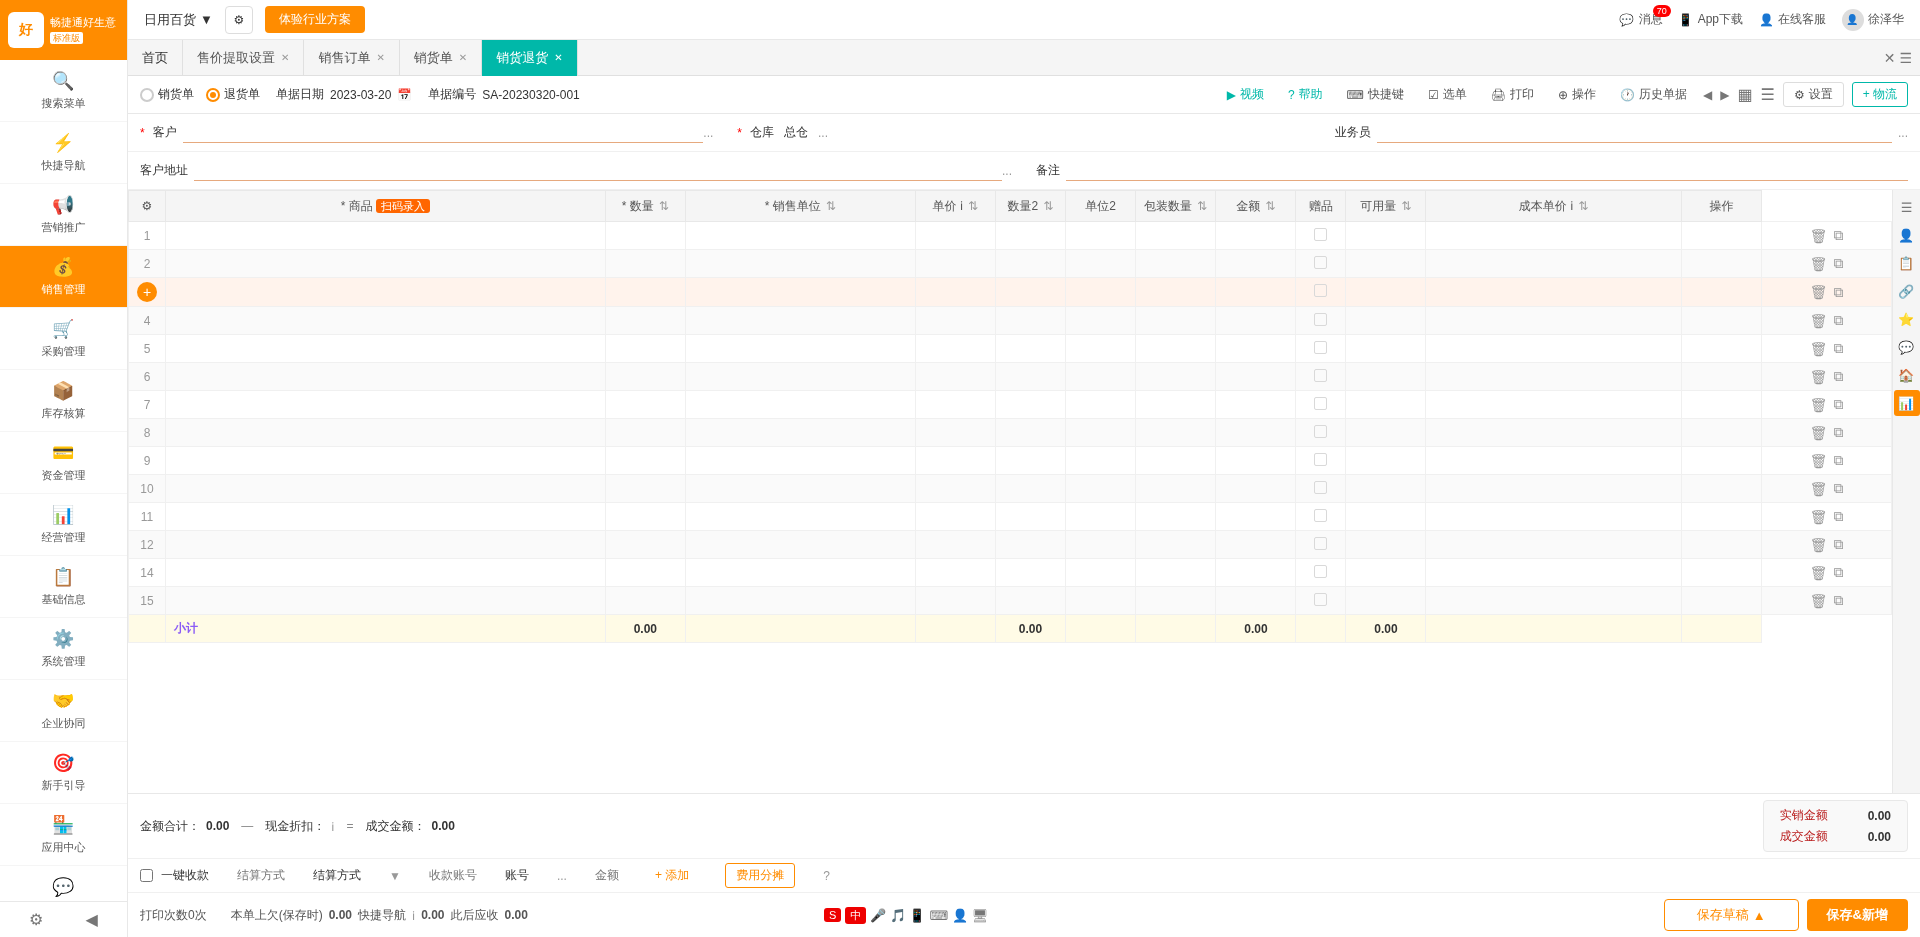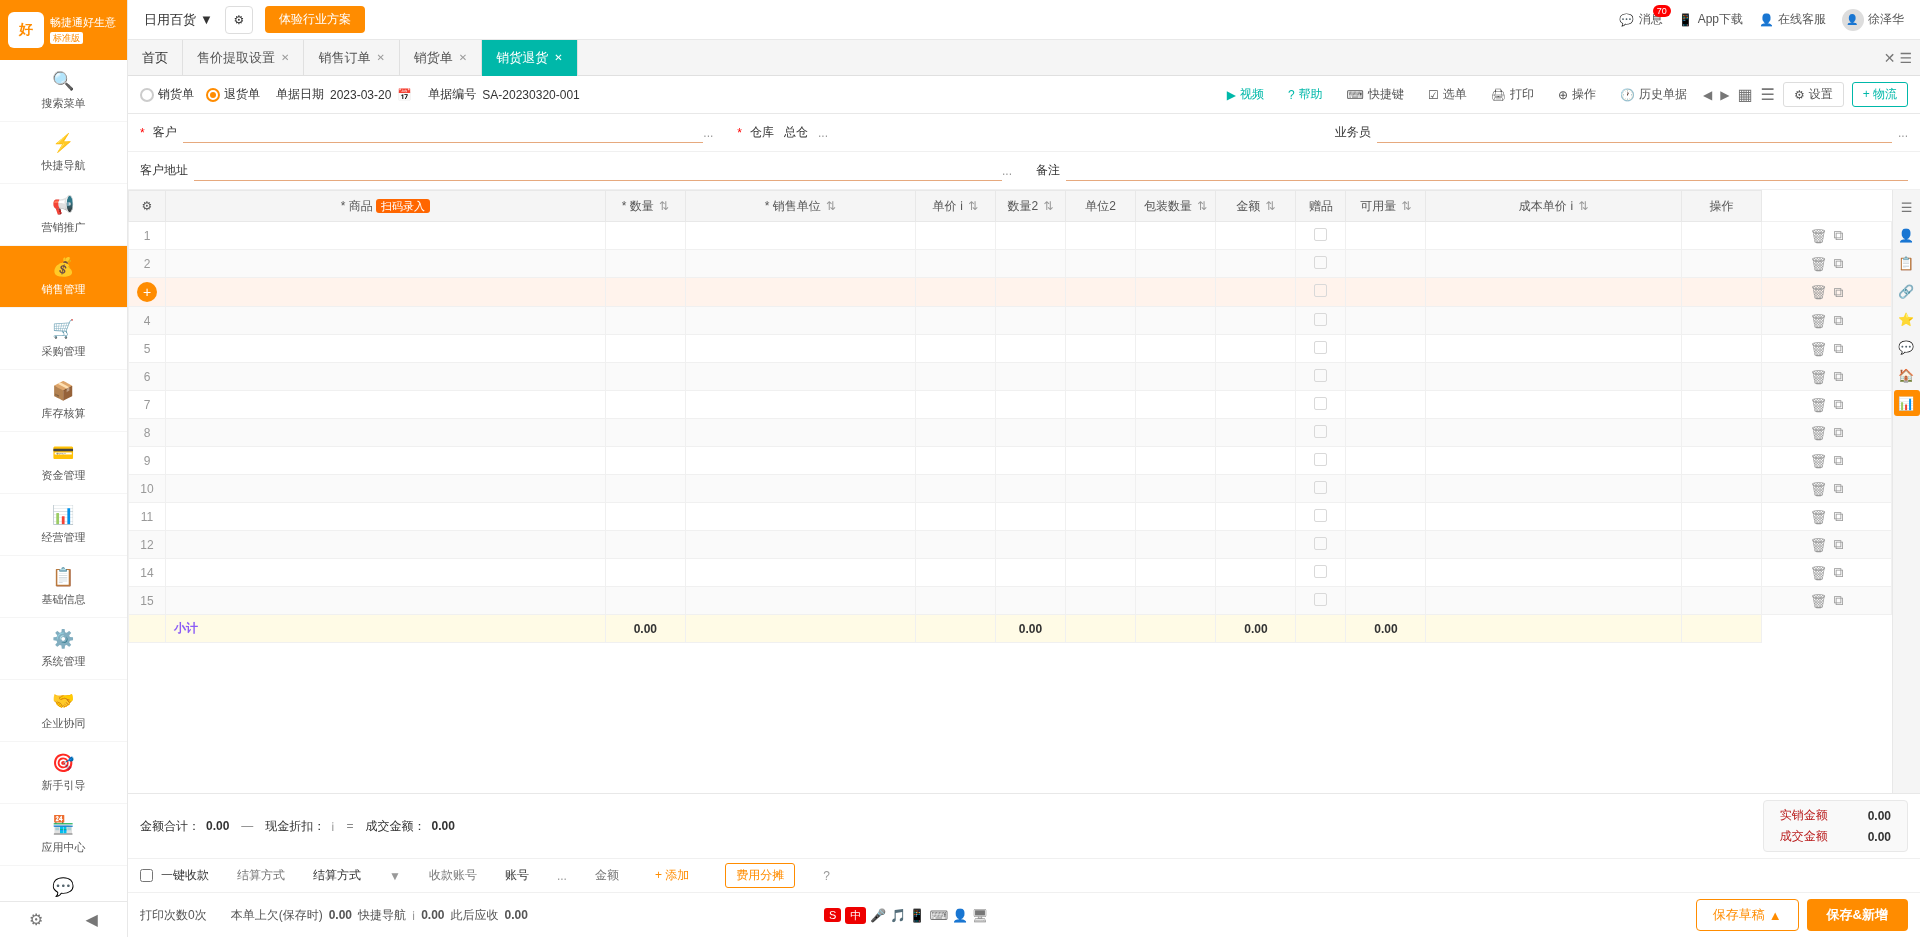--- a/index.html
+++ b/index.html
@@ -95,21 +95,21 @@
     .calc-equals { color: #888; }
     .footer-payment-row { display: flex; align-items: center; padding: 4px 12px; gap: 28px; }
     .one-click-btn { display: flex; align-items: center; gap: 4px; }
     .footer-right-panel { margin-left: auto; background: #f9f9f9; border: 1px solid #e8e8e8; border-radius: 4px; padding: 6px 16px; display: flex; flex-direction: column; gap: 4px; }
     .amount-row { display: flex; align-items: center; justify-content: space-between; gap: 40px; color: #333; font-size: 12px; }
     .amount-label { color: #b91c1c; }
     .amount-value { font-weight: bold; color: #333; }
     .footer-bottom-row { display: flex; align-items: center; padding: 6px 12px; border-top: 1px solid #f0f0f0; gap: 16px; }
     .bottom-info { display: flex; align-items: center; gap: 6px; font-size: 12px; color: #555; }
     .bottom-info-val { font-weight: bold; }
-    .save-draft-btn { margin-left: auto; background: #fff; border: 1px solid #ff8c00; color: #ff8c00; padding: 6px 16px; border-radius: 4px; cursor: pointer; font-size: 13px; display: flex; align-items: center; gap: 4px; }
+    .save-draft-btn { margin-left: auto; background: #fff; border: 1px solid #ff8c00; color: #ff8c00; padding: 6px 32px; border-radius: 4px; cursor: pointer; font-size: 13px; display: flex; align-items: center; gap: 4px; }
     .save-new-btn { background: #ff8c00; color: #fff; border: none; padding: 6px 20px; border-radius: 4px; cursor: pointer; font-size: 13px; font-weight: bold; }
     .fee-btn { background: #fff; border: 1px solid #ff8c00; color: #ff8c00; padding: 3px 10px; border-radius: 3px; cursor: pointer; font-size: 12px; }
 
     
     .right-side-bar { width: 28px; background: #f5f5f5; border-left: 1px solid #e8e8e8; display: flex; flex-direction: column; align-items: center; gap: 2px; padding: 4px 0; }
     .right-icon { width: 26px; height: 26px; display: flex; align-items: center; justify-content: center; cursor: pointer; color: #777; font-size: 13px; border-radius: 3px; }
     .right-icon.orange { background: #ff8c00; color: #fff; }
 
     .info-icon { color: #00b8a9; }
     .help-icon { color: #00b8a9; }

